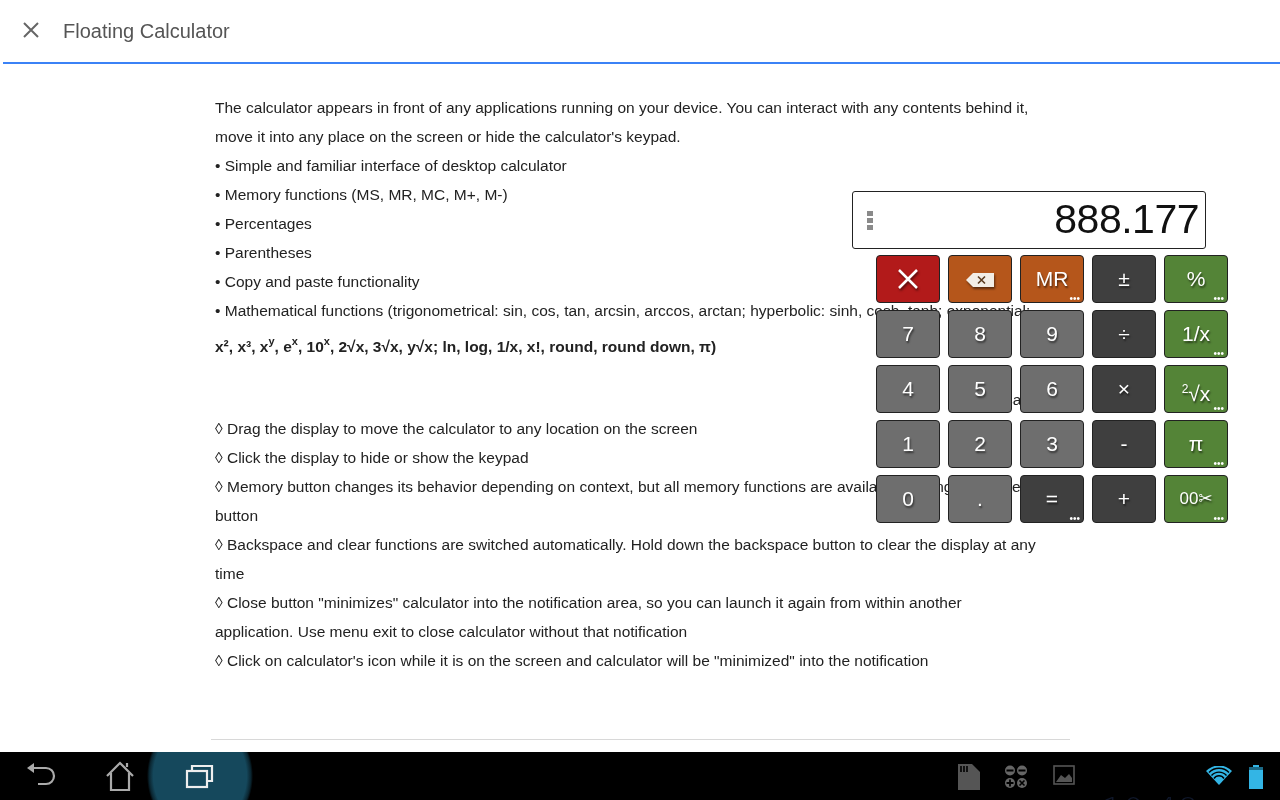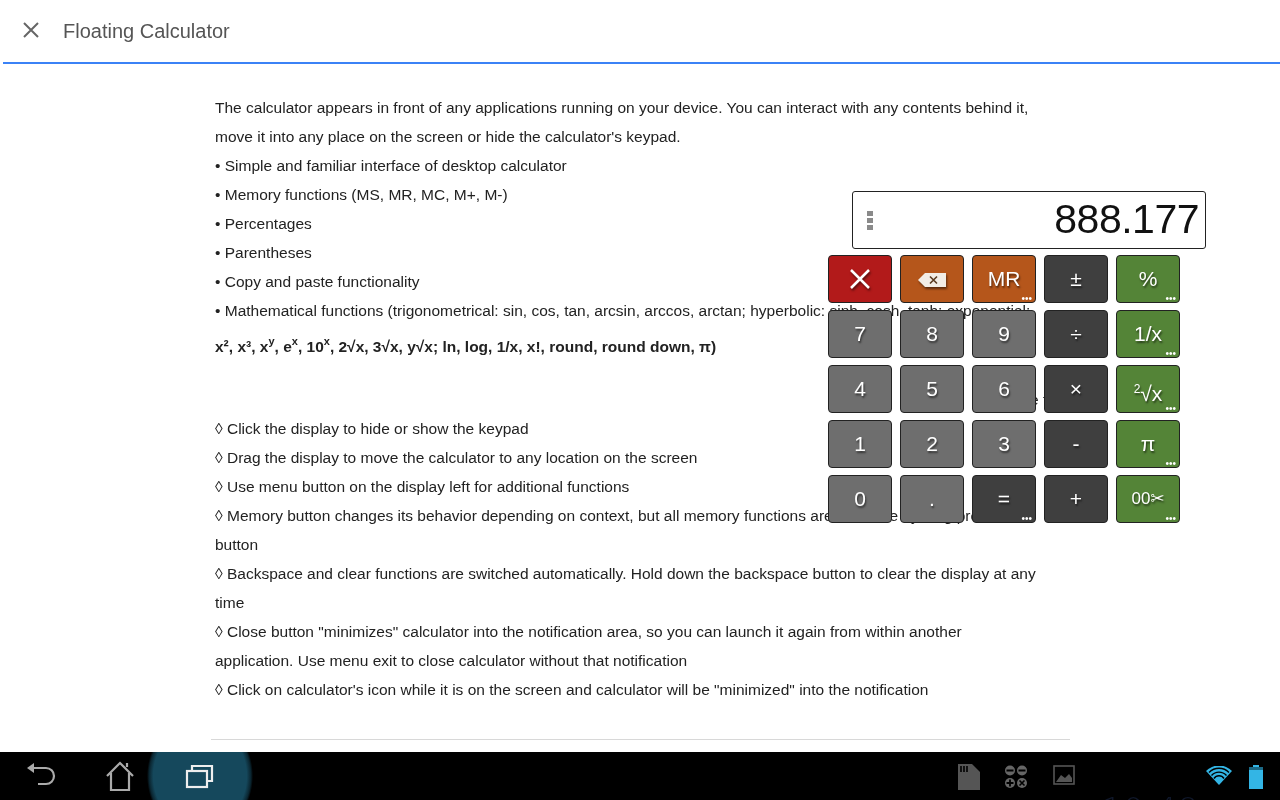--- a/index.html
+++ b/index.html
@@ -19,21 +19,21 @@
 
   
   .calc { position:absolute; left:828px; top:191px; width:354px; }
   .display { position:absolute; left:0; top:0; width:352px; height:56px; background:#fff; border:1px solid #222;
              border-radius:3px;margin-left:24px; }
   .menu-dots { position:absolute; left:14px; top:19px; width:6px; height:20px; cursor:pointer; }
   .menu-dots i { display:block; width:6px; height:5px; background:#8a8a8a; margin-bottom:2px; }
   .display-value { position:absolute; right:6px; top:4px; font-size:41px; color:#111; letter-spacing:-0.5px; }
   .key { position:absolute; width:64px; height:48px; border:1px solid #222; border-radius:4px; box-sizing:border-box;
          color:#fff; font-size:21px; text-align:center; line-height:46px; text-shadow:1px 2px 2px rgba(0,0,0,0.55);
-         cursor:pointer; }
+         cursor:pointer;margin-left:48px; }
   .key .more { position:absolute; right:3px; bottom:-2px; font-size:10px; line-height:10px; letter-spacing:0px; text-shadow:none; color:#fff; }
   .k-num { background:#6e6e6e; }
   .k-op { background:#3f3f3f; }
   .k-fn { background:#548437; }
   .k-red { background:#b21a1a; }
   .k-orange { background:#b5561b; }
   .bs-icon { display:inline-block; width:30px; height:16px; vertical-align:middle; }
 
   
   .navbar { position:absolute; left:0; top:752px; width:1280px; height:48px; background:#000; }
@@ -59,23 +59,22 @@
   <p>move it into any place on the screen or hide the calculator's keypad.</p>
   <p>• Simple and familiar interface of desktop calculator</p>
   <p>• Memory functions (MS, MR, MC, M+, M-)</p>
   <p>• Percentages</p>
   <p>• Parentheses</p>
   <p>• Copy and paste functionality</p>
   <p style="white-space:nowrap;">• Mathematical functions (trigonometrical: sin, cos, tan, arcsin, arccos, arctan; hyperbolic: sinh, cosh, tanh; exponential:</p>
   <p class="math-line"><span>x², x³, x</span><span class="sup">y</span><span>, e</span><span class="sup">x</span><span>, 10</span><span class="sup">x</span><span>, 2√x, 3√x, y√x; ln, log, 1/x, x!, round, round down, π)</span></p>
   <div class="spacer"></div>
   <p class="h">Usage tips</p>
+  <p>◊ Drag the display to move the calculator to any location on the screen</p>
   <p>◊ Click the display to hide or show the keypad</p>
-  <p>◊ Drag the display to move the calculator to any location on the screen</p>
-  <p>◊ Use menu button on the display left for additional functions</p>
   <p style="white-space:nowrap;">◊ Memory button changes its behavior depending on context, but all memory functions are available by long press the</p>
   <p>button</p>
   <p style="white-space:nowrap;">◊ Backspace and clear functions are switched automatically. Hold down the backspace button to clear the display at any</p>
   <p>time</p>
   <p>◊ Close button "minimizes" calculator into the notification area, so you can launch it again from within another</p>
   <p>application. Use menu exit to close calculator without that notification</p>
   <p>◊ Click on calculator's icon while it is on the screen and calculator will be "minimized" into the notification</p>
 </div>
 <div class="bottom-rule"></div>
 

